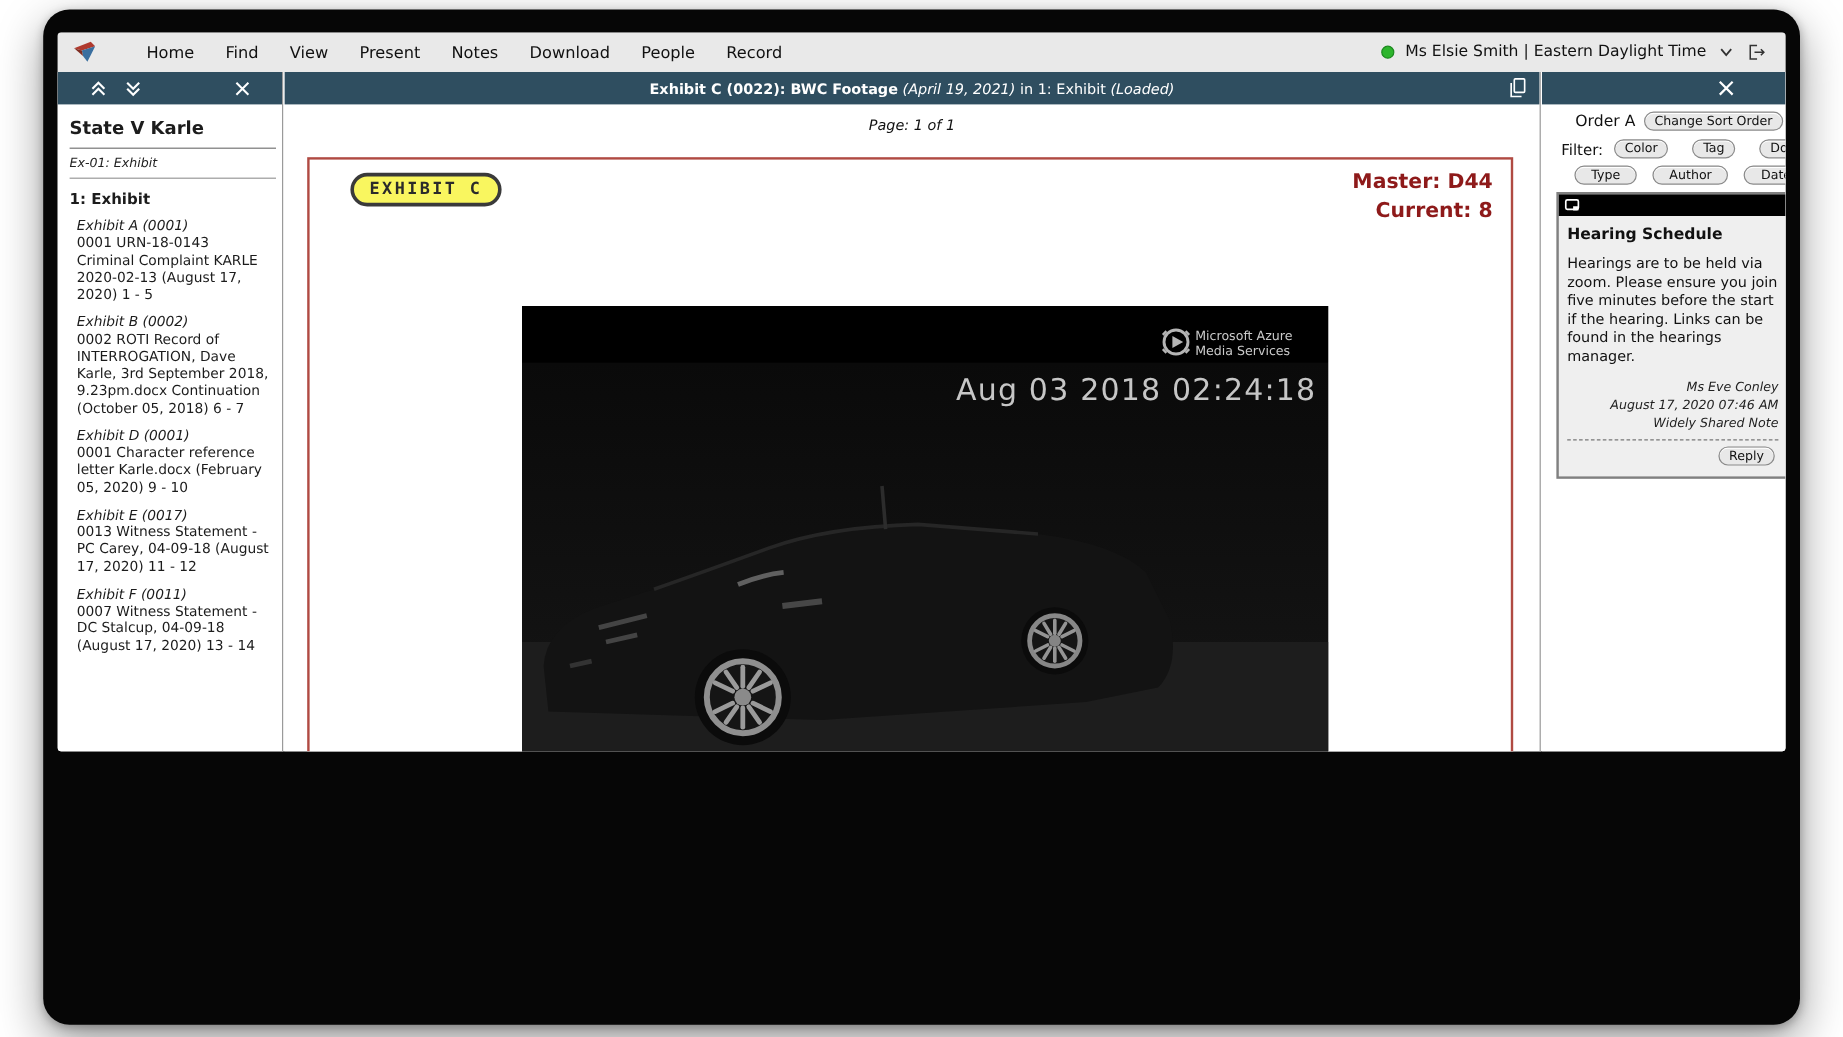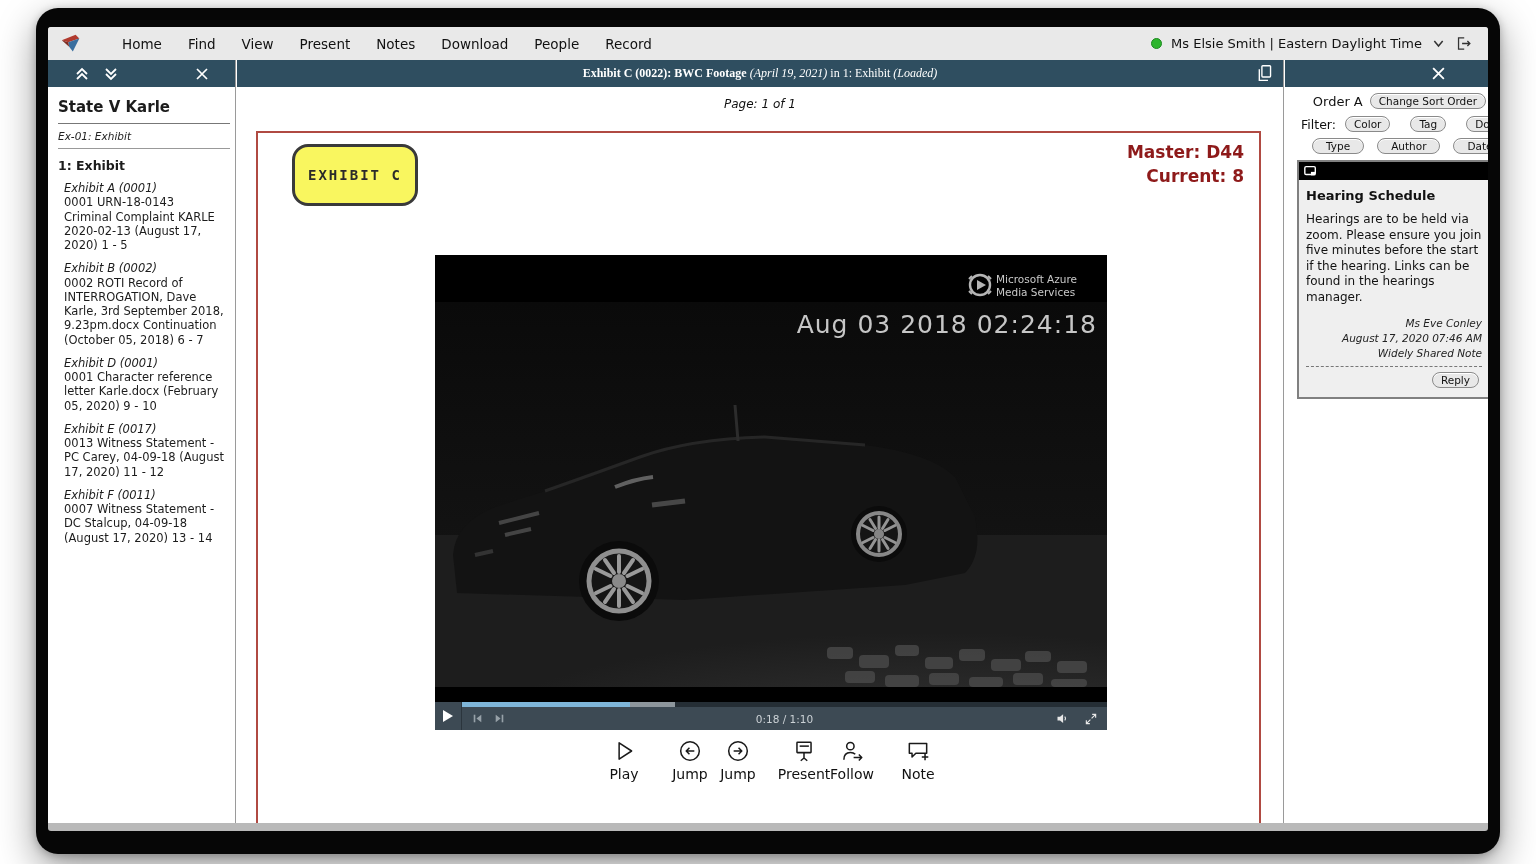--- a/index.html
+++ b/index.html
@@ -1,33 +1,33 @@
 <!DOCTYPE html>
 <html><head>
 <meta charset="utf-8">
 <style>
   * { margin:0; padding:0; box-sizing:border-box; }
   html,body { width:1536px; height:864px; background:#ffffff; font-family:"DejaVu Sans","Liberation Sans",sans-serif; overflow:hidden; }
 
   .frame { position:absolute; left:36px; top:8px; width:1464px; height:846px; background:#060606;
            border-radius:22px; box-shadow:0 14px 38px rgba(0,0,0,.40), 0 2px 8px rgba(0,0,0,.25); }
-  .app { position:absolute; left:12px; top:19px; width:1440px; height:804px; background:#b9b9b9; border-radius:3px; overflow:hidden; }
+  .app { position:absolute; left:12px; top:19px; width:1440px; height:599px; background:#b9b9b9; border-radius:3px; overflow:hidden; }
 
   
   .menubar { position:absolute; top:0; left:0; width:100%; height:33px; background:#e9e9e9; display:flex; align-items:center; }
   .logo { margin-left:11px; display:flex; align-items:center; }
   .menu { display:flex; margin-left:26px; }
   .menu-item { padding:0 13px; font-size:13.5px; color:#111; cursor:default; }
   .user-area { margin-left:auto; display:flex; align-items:center; gap:9px; padding-right:16px; font-size:13px; color:#111; }
   .status-dot { width:11px; height:11px; border-radius:50%; background:#2db52d; border:1px solid #1d8a20; }
 
   
   .content { position:absolute; top:33px; left:0; width:1440px; height:763px; background:#fff; }
   .teal { background:#2f4e60; color:#fff; }
-  .col-header { height:27px; display:flex; align-items:center; padding:0 26px;font-family:Liberation Serif, serif; }
+  .col-header { height:27px; display:flex; align-items:center; padding:0 26px; }
 
   .sidebar { position:absolute; left:0; top:0; width:188px; height:100%; background:#fff; border-right:1px solid #9a9a9a; }
   .sb-header { justify-content:space-between; }
   .sb-chevrons { display:flex; gap:13px; align-items:center; }
   .icon-btn { display:flex; align-items:center; justify-content:center; cursor:pointer; }
   .sb-body { padding:4px 5px 0 10px; color:#1c1c1c; }
   .case-title { font-size:15px; font-weight:bold; padding:7px 0 7px; border-bottom:1px solid #777; }
   .bundle-label { font-style:italic; font-size:10.5px; padding:6px 0 6px; border-bottom:1px solid #999; color:#222; }
   .section-label { font-weight:bold; font-size:12.5px; padding:9px 0 3px; }
   .exhibit { padding:4px 4px 4px 6px; margin:1px 2px 1px 0; font-size:11.5px; line-height:1.24; border-radius:6px; cursor:pointer; }
@@ -35,21 +35,21 @@
   .exhibit.selected { background:#2f4e60; color:#fff; }
 
   .main { position:absolute; left:189px; top:0; width:1047px; height:100%; background:#fff; border-right:1px solid #9a9a9a; overflow:hidden; }
   .main-header { justify-content:center; position:relative; font-size:12px; }
   .main-header .copy { position:absolute; right:9px; top:3px; }
   .mh-b { font-weight:bold; } .mh-i { font-style:italic; } .mh-sp { white-space:pre; }
   .page-ind { text-align:center; font-style:italic; font-size:12px; margin-top:10px; color:#111; }
   .page-box { position:absolute; left:19px; top:71px; width:1005px; height:700px; border:2px solid #b04a42; background:#fff; }
 
   .stamp { position:absolute; left:34px; top:11px; background:#f9f65f; border:3px solid #3a3a3a; border-radius:16px;
-           padding:20px 13px; font-family:"DejaVu Sans Mono","Liberation Mono",monospace; font-weight:bold;
+           padding:3px 13px; font-family:"DejaVu Sans Mono","Liberation Mono",monospace; font-weight:bold;
            font-size:14px; letter-spacing:2px; color:#2a2a2a; }
   .master-block { position:absolute; right:15px; top:8px; text-align:right; color:#8e1a1a; font-weight:bold; font-size:17px; line-height:1.4; }
 
   .video { position:absolute; left:177px; top:122px; width:672px; }
   .vbar { height:28px; background:#3d4a54; display:flex; }
   .vplay { width:27px; display:flex; align-items:center; justify-content:center; border-right:1px solid #2b353d; cursor:pointer; }
   .vplay-tri { width:0; height:0; border-left:10px solid #fff; border-top:6px solid transparent; border-bottom:6px solid transparent; }
   .vrest { flex:1; position:relative; }
   .vtrack { position:absolute; top:0; left:0; right:0; height:5px; background:#252e35; cursor:pointer; }
   .vbuf { position:absolute; top:0; left:0; height:5px; background:#8d969c; }

